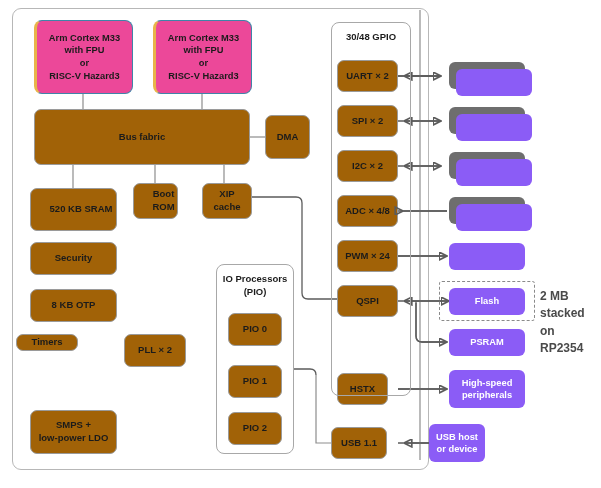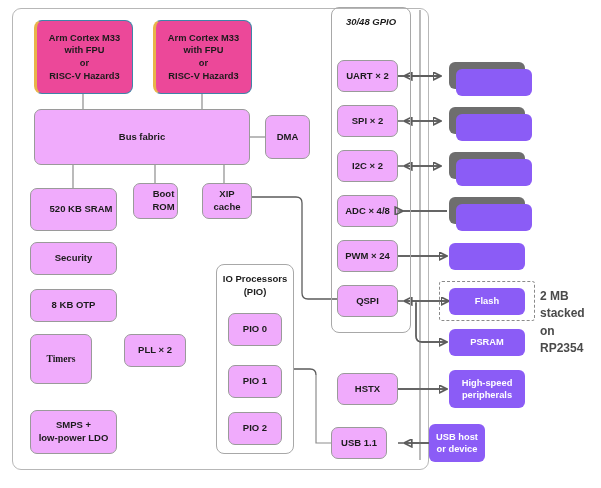--- a/index.html
+++ b/index.html
@@ -17,21 +17,21 @@
   }
   .box {
     position: absolute;
     box-sizing: border-box;
     display: flex;
     align-items: center;
     justify-content: center;
     text-align: center;
     border: 1.2px solid #9a9a9a;
     border-radius: 7px;
-    background: #f0abfc;
+    background: #a16207;
     color: #1b1b1b;
     font-weight: bold;
     font-size: 9.5px;
     line-height: 1.35;
     white-space: pre-line;
   }
   .outer-chip {
     border: 1.4px solid #b7b7b7;
     border-radius: 9px;
     background: #ffffff;
@@ -210,43 +210,43 @@
   <div class="box" style="left:265px; top:115px; width:45px; height:44px;">DMA</div>
 
   <div class="box" style="left:30px; top:188px; width:87px; height:43px;padding-left:15px;">520 KB SRAM</div>
   <div class="box" style="left:133px; top:183px; width:45px; height:36px;padding-left:16px;">Boot
 ROM</div>
   <div class="box" style="left:202px; top:183px; width:50px; height:36px;">XIP
 cache</div>
 
   <div class="box" style="left:30px; top:242px; width:87px; height:33px;">Security</div>
   <div class="box" style="left:30px; top:289px; width:87px; height:33px;">8 KB OTP</div>
-  <div class="box" style="left:30px; top:334px; width:62px; height:50px;font-family:Liberation Serif, serif;">Timers</div>
+  <div class="box" style="left:16px; top:334px; width:62px; height:17px;">Timers</div>
   <div class="box" style="left:124px; top:334px; width:62px; height:33px;">PLL × 2</div>
   <div class="box" style="left:30px; top:410px; width:87px; height:44px;">SMPS +
 low-power LDO</div>
 
   <div class="box group" style="left:216px; top:264px; width:78px; height:190px;">
     <span class="group-label">IO Processors
 (PIO)</span>
   </div>
   <div class="box" style="left:228px; top:313px; width:54px; height:33px;">PIO 0</div>
   <div class="box" style="left:228px; top:365px; width:54px; height:33px;">PIO 1</div>
   <div class="box" style="left:228px; top:412px; width:54px; height:33px;">PIO 2</div>
 
-  <div class="box group" style="left:331px; top:7px; width:80px; height:326px;font-style:italic;">
+  <div class="box group" style="left:331px; top:22px; width:80px; height:374px;">
     <span class="group-label">30/48 GPIO</span>
   </div>
   <div class="box" style="left:337px; top:60px; width:61px; height:32px;">UART × 2</div>
   <div class="box" style="left:337px; top:105px; width:61px; height:32px;">SPI × 2</div>
   <div class="box" style="left:337px; top:150px; width:61px; height:32px;">I2C × 2</div>
   <div class="box" style="left:337px; top:195px; width:61px; height:32px;">ADC × 4/8</div>
   <div class="box" style="left:337px; top:240px; width:61px; height:32px;">PWM × 24</div>
   <div class="box" style="left:337px; top:285px; width:61px; height:32px;">QSPI</div>
-  <div class="box" style="left:337px; top:373px; width:61px; height:32px;">HSTX</div>
+  <div class="box" style="left:337px; top:373px; width:51px; height:32px;">HSTX</div>
 
   <div class="box" style="left:331px; top:427px; width:56px; height:32px;">USB 1.1</div>
 
   <div class="ext-shadow" style="left:449px; top:62px; width:76px; height:27px;"></div>
   <div class="ext" style="left:456px; top:69px; width:76px; height:27px;"></div>
 
   <div class="ext-shadow" style="left:449px; top:107px; width:76px; height:27px;"></div>
   <div class="ext" style="left:456px; top:114px; width:76px; height:27px;"></div>
 
   <div class="ext-shadow" style="left:449px; top:152px; width:76px; height:27px;"></div>

